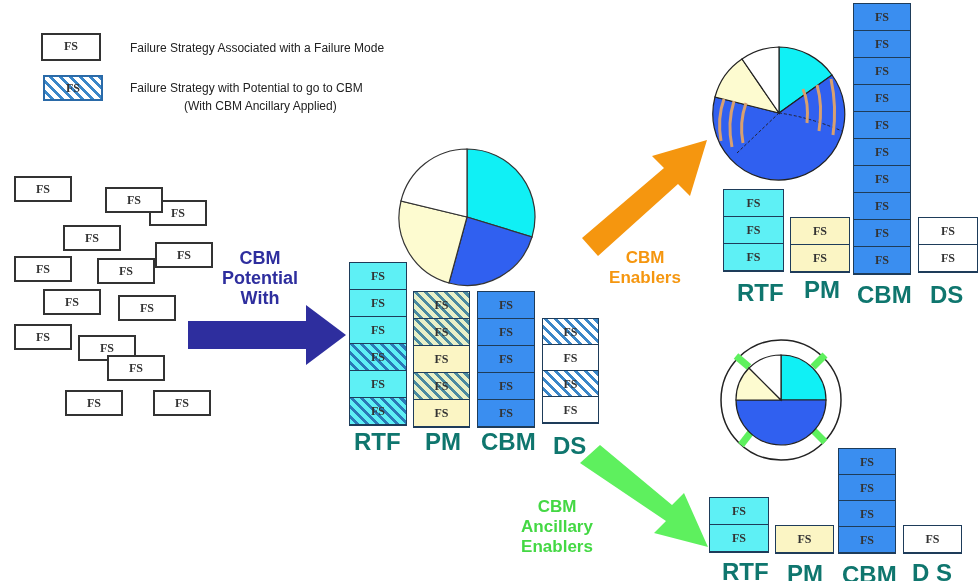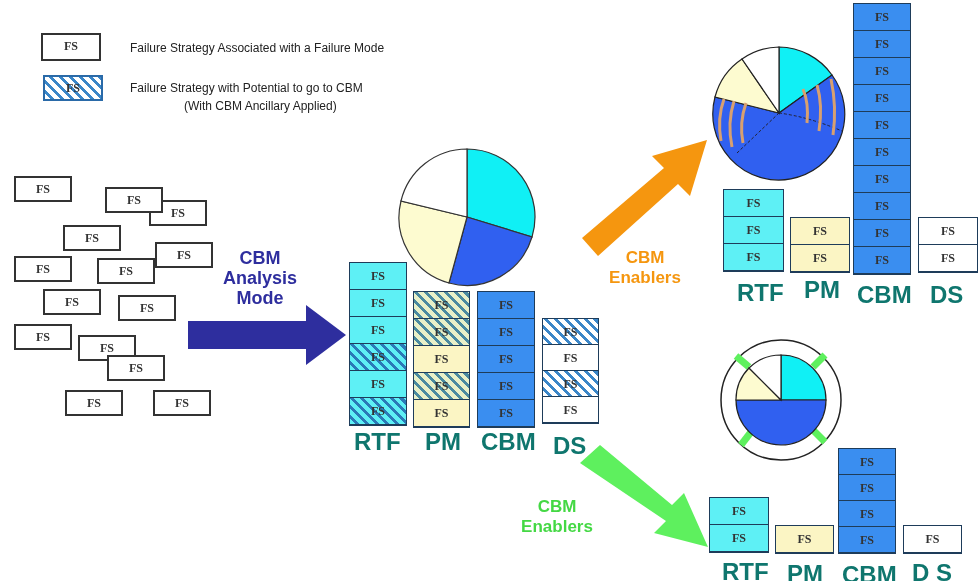--- a/index.html
+++ b/index.html
@@ -43,22 +43,22 @@
 <div class="fs" style="left:78px;top:335px;">FS</div>
 <div class="fs" style="left:107px;top:355px;">FS</div>
 <div class="fs" style="left:65px;top:390px;">FS</div>
 <div class="fs" style="left:153px;top:390px;">FS</div>
 
 <svg class="abs" style="left:188px;top:305px;" width="160" height="60" viewBox="0 0 160 60">
   <polygon points="0,16 118,16 118,0 158,30 118,60 118,44 0,44" fill="#2e2e9e"></polygon>
 </svg>
 <div class="arrow-label" style="left:205px;top:248px;width:110px;color:#2e2e9e;">
   <div>CBM</div>
-  <div>Analysis</div>
-  <div>Mode</div>
+  <div>Potential</div>
+  <div>With</div>
 </div>
 
 <svg class="abs" style="left:396px;top:146px;" width="142" height="142" viewBox="-71 -71 142 142">
   <path d="M0,0 L0,-68 A68,68 0 0,1 65,20 Z" fill="#10f0f5" stroke="#333" stroke-width="1.2"></path>
   <path d="M0,0 L65,20 A68,68 0 0,1 -18,66 Z" fill="#3060f0" stroke="#333" stroke-width="1.2"></path>
   <path d="M0,0 L-18,66 A68,68 0 0,1 -66,-16 Z" fill="#fdfbd0" stroke="#333" stroke-width="1.2"></path>
   <path d="M0,0 L-66,-16 A68,68 0 0,1 0,-68 Z" fill="#fff" stroke="#333" stroke-width="1.2"></path>
 </svg>
 
 <div class="stack" style="left:349px;top:262px;width:58px;">
@@ -147,20 +147,21 @@
 <div class="cat" style="left:737px;top:279px;">RTF</div>
 <div class="cat" style="left:804px;top:276px;">PM</div>
 <div class="cat" style="left:857px;top:281px;">CBM</div>
 <div class="cat" style="left:930px;top:281px;">DS</div>
 
 <svg class="abs" style="left:580px;top:445px;" width="130" height="105" viewBox="0 0 130 105">
   <polygon points="0,18 20,0 92,60 104,48 128,102 74,88 86,76" fill="#5ef05e"></polygon>
 </svg>
 <div class="arrow-label" style="left:497px;top:497px;width:120px;color:#44d844;font-size:17px;">
   <div>CBM</div>
+  <div>Ancillary</div>
   <div>Enablers</div>
 </div>
 
 <svg class="abs" style="left:718px;top:337px;" width="126" height="126" viewBox="-63 -63 126 126">
   <circle cx="0" cy="0" r="60" fill="#fff" stroke="#222" stroke-width="1.5"></circle>
   <g stroke="#5ef05e" stroke-width="7">
     <line x1="-32" y1="-33" x2="-45" y2="-44"></line>
       <line x1="32" y1="-33" x2="44" y2="-45"></line>
     <line x1="32" y1="30" x2="44" y2="42"></line>
       <line x1="-30" y1="32" x2="-40" y2="45"></line>

